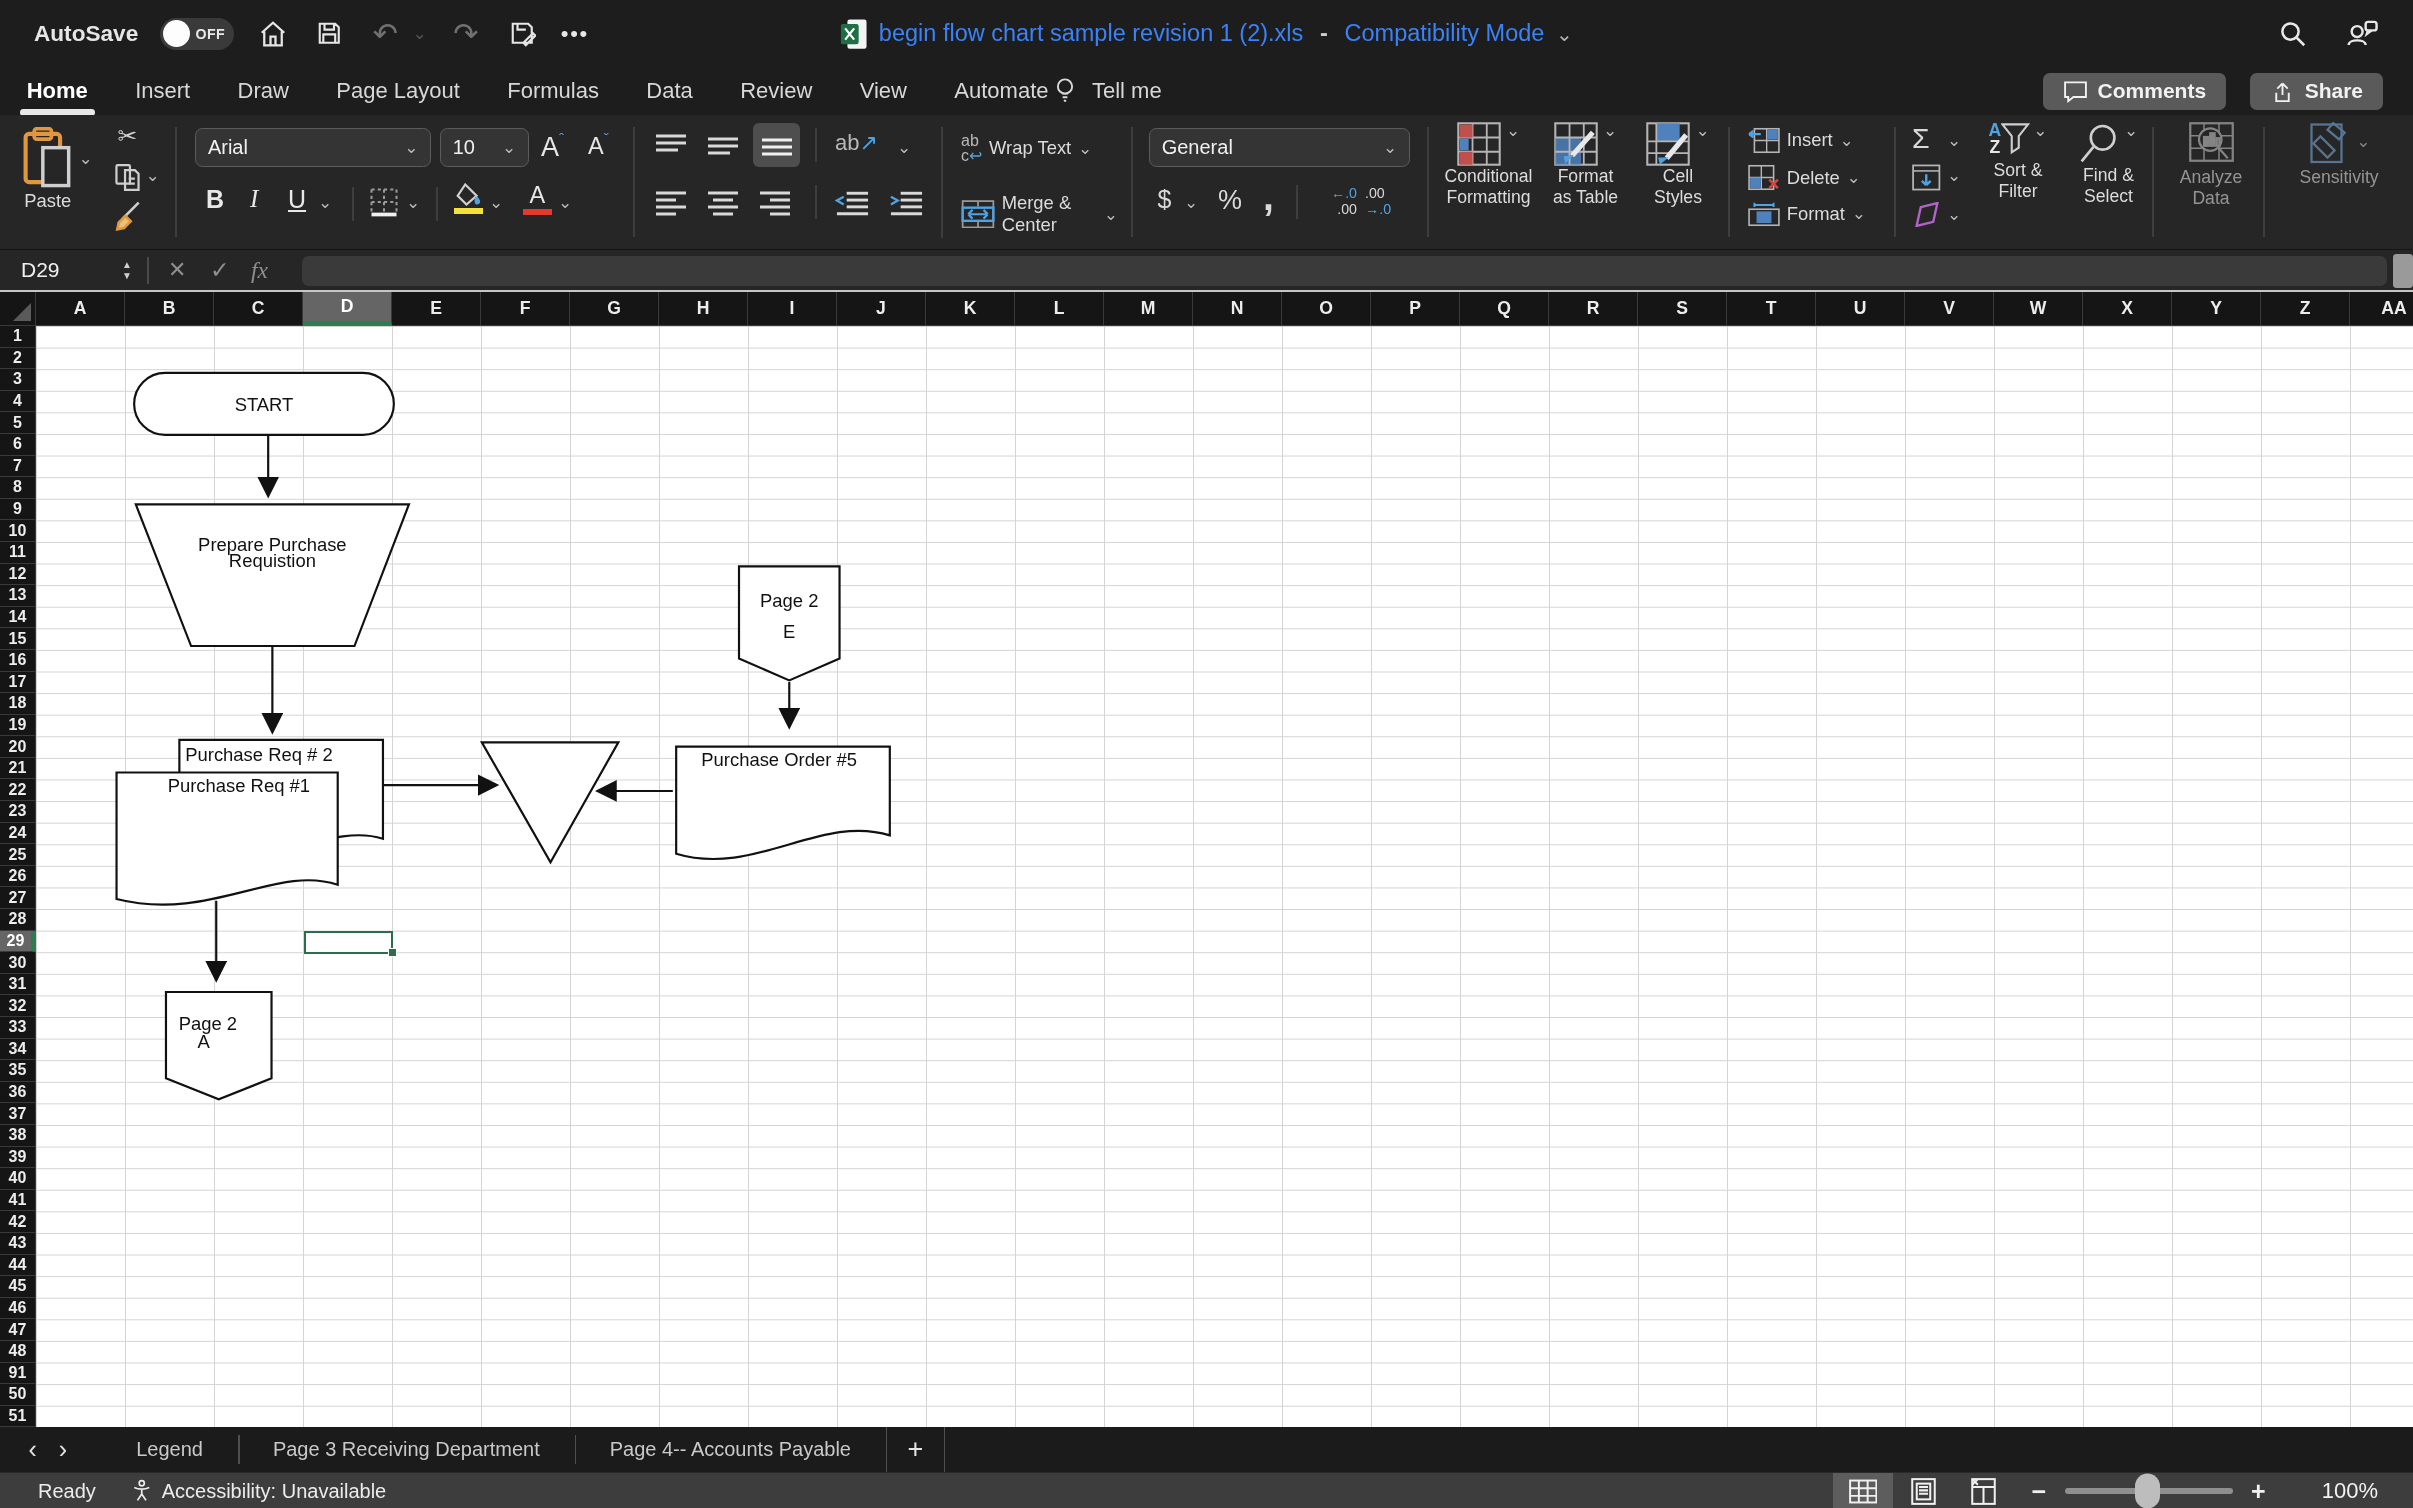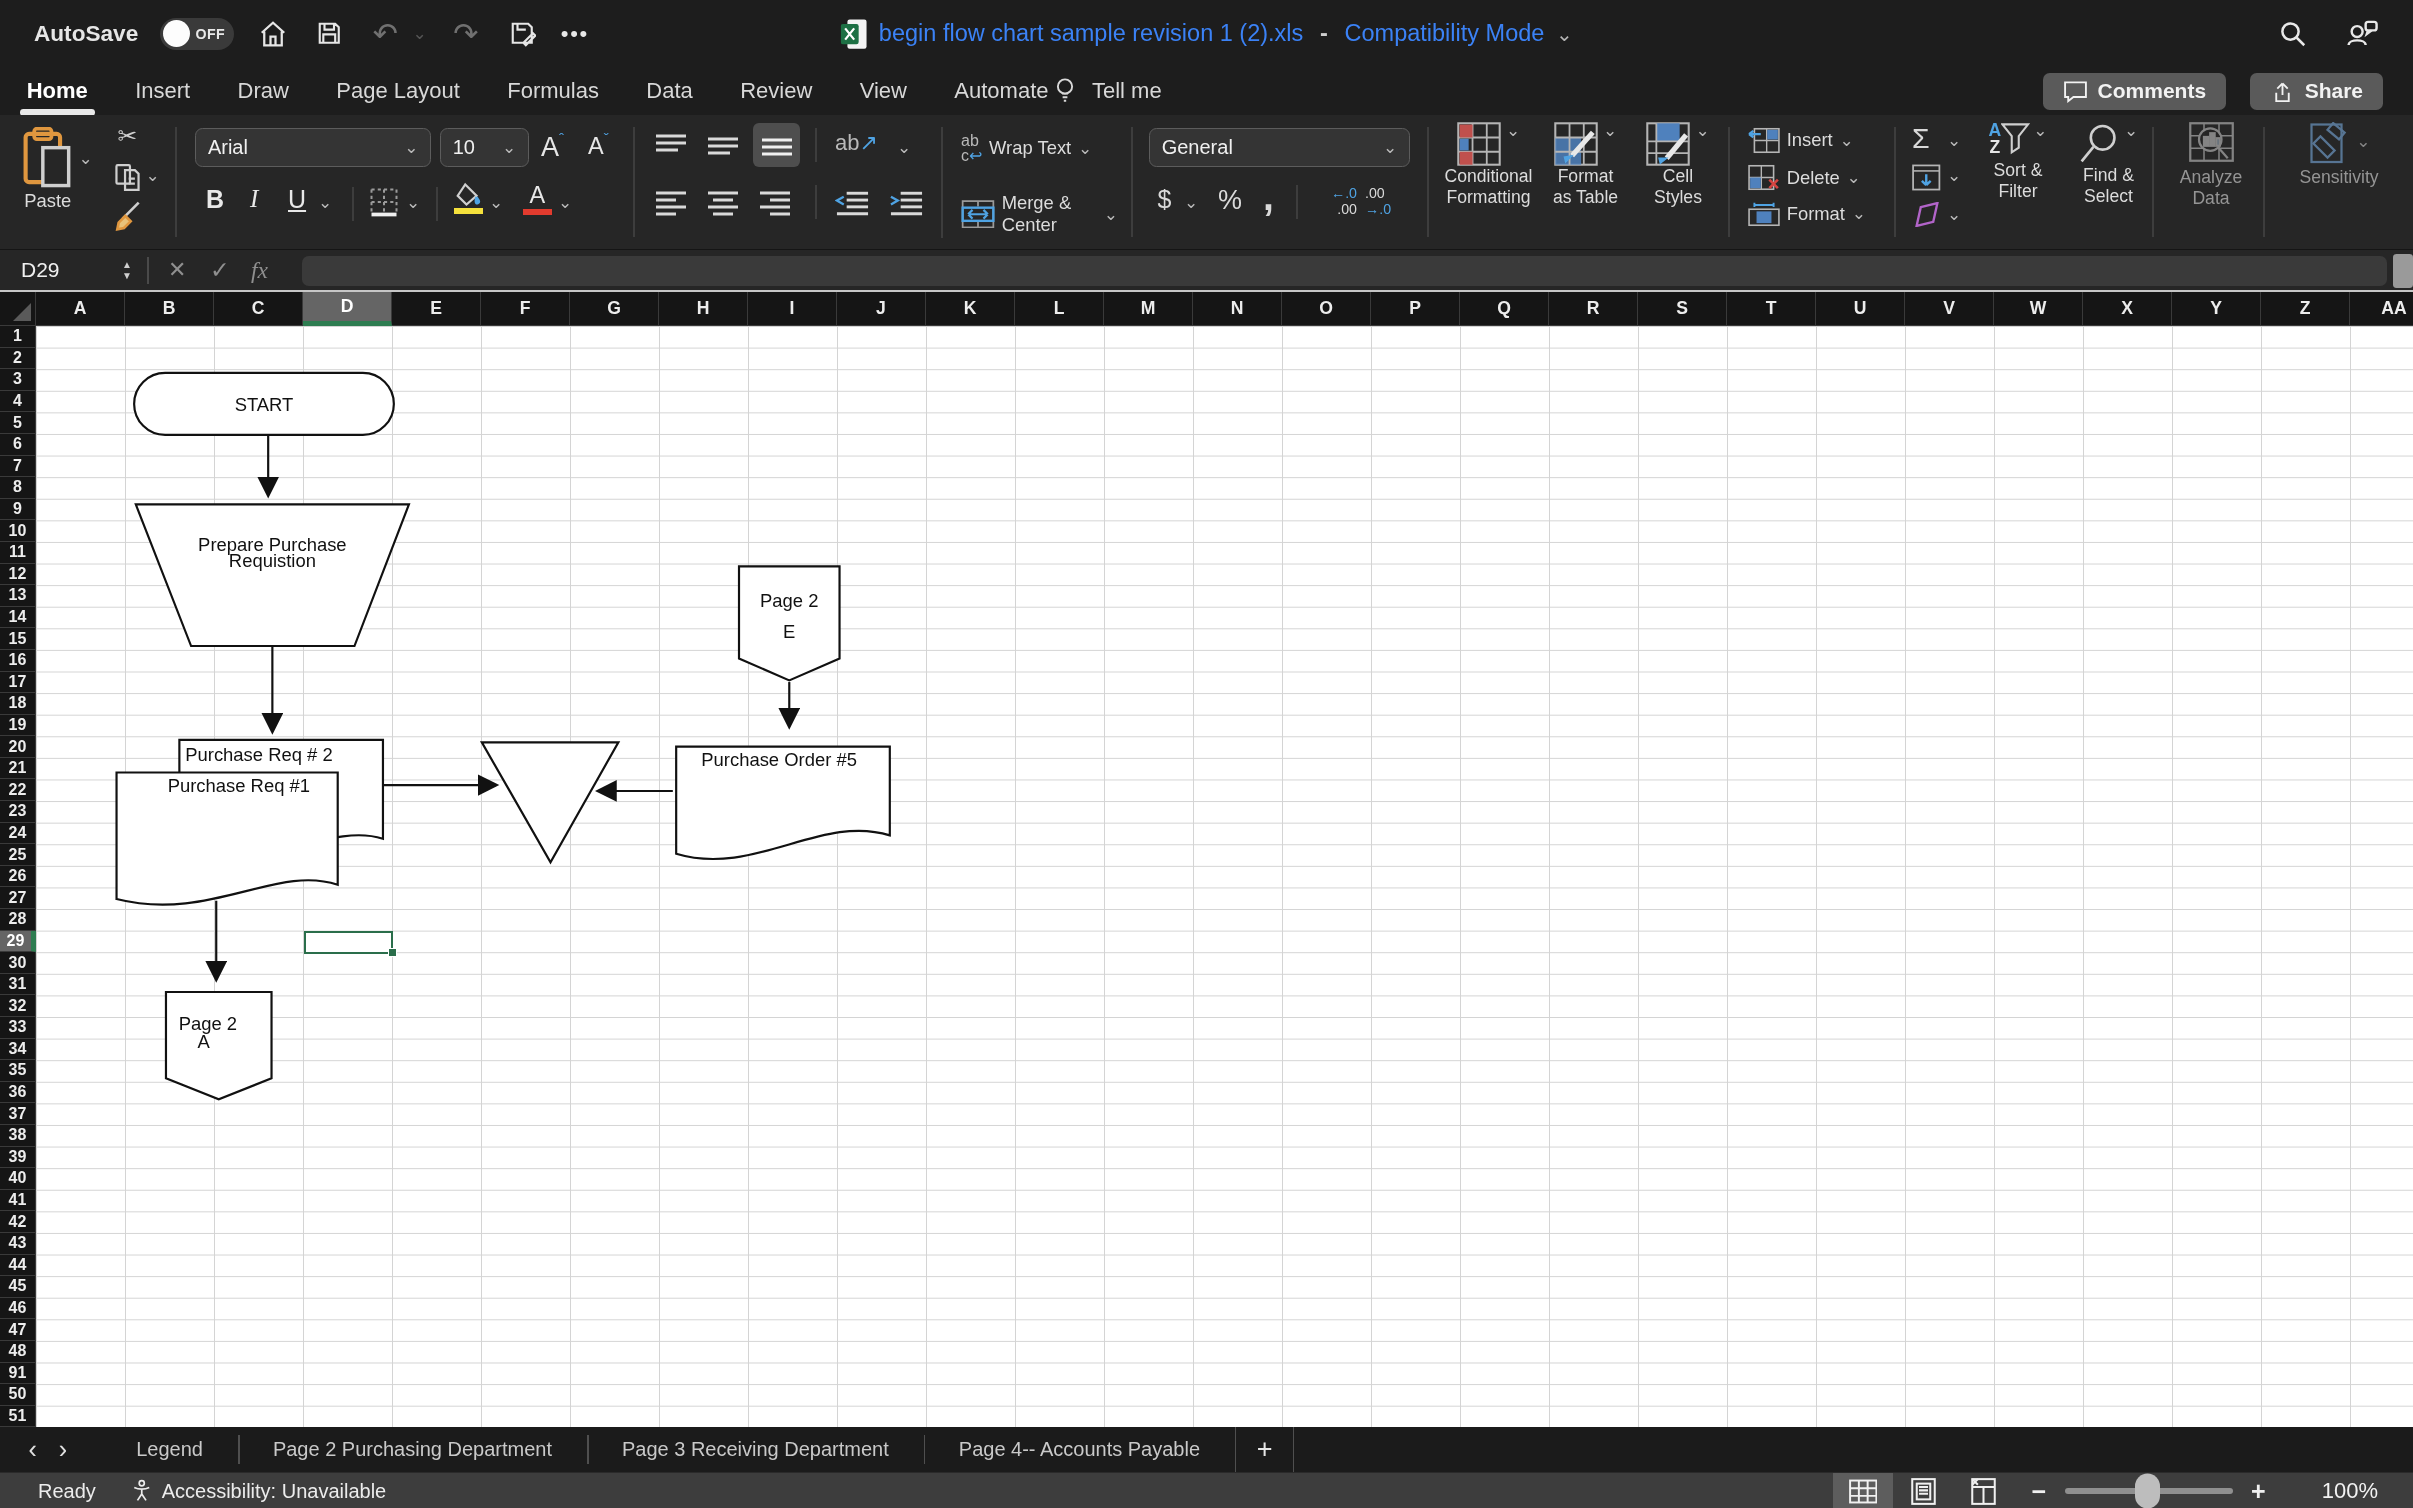--- a/index.html
+++ b/index.html
@@ -677,21 +677,20 @@
     </div>
   </div>
 
   <div id="tabbar">
     <div class="navarrows">
       <span>‹</span>
       <span>›</span>
     </div>
     <div id="sheet-tabs" style="display:flex; align-items:center; height:45px;">
         <div class="stab">Legend</div>
-        <div class="stab">Page 2 Purchasing Department</div>
         <div class="stab">Page 3 Receiving Department</div>
         <div class="stab">Page 4-- Accounts Payable</div>
       </div>
     <div class="addtab">
         <span>+</span>
       </div>
   </div>
 
   <div id="statusbar">
     <div class="sb-left">

